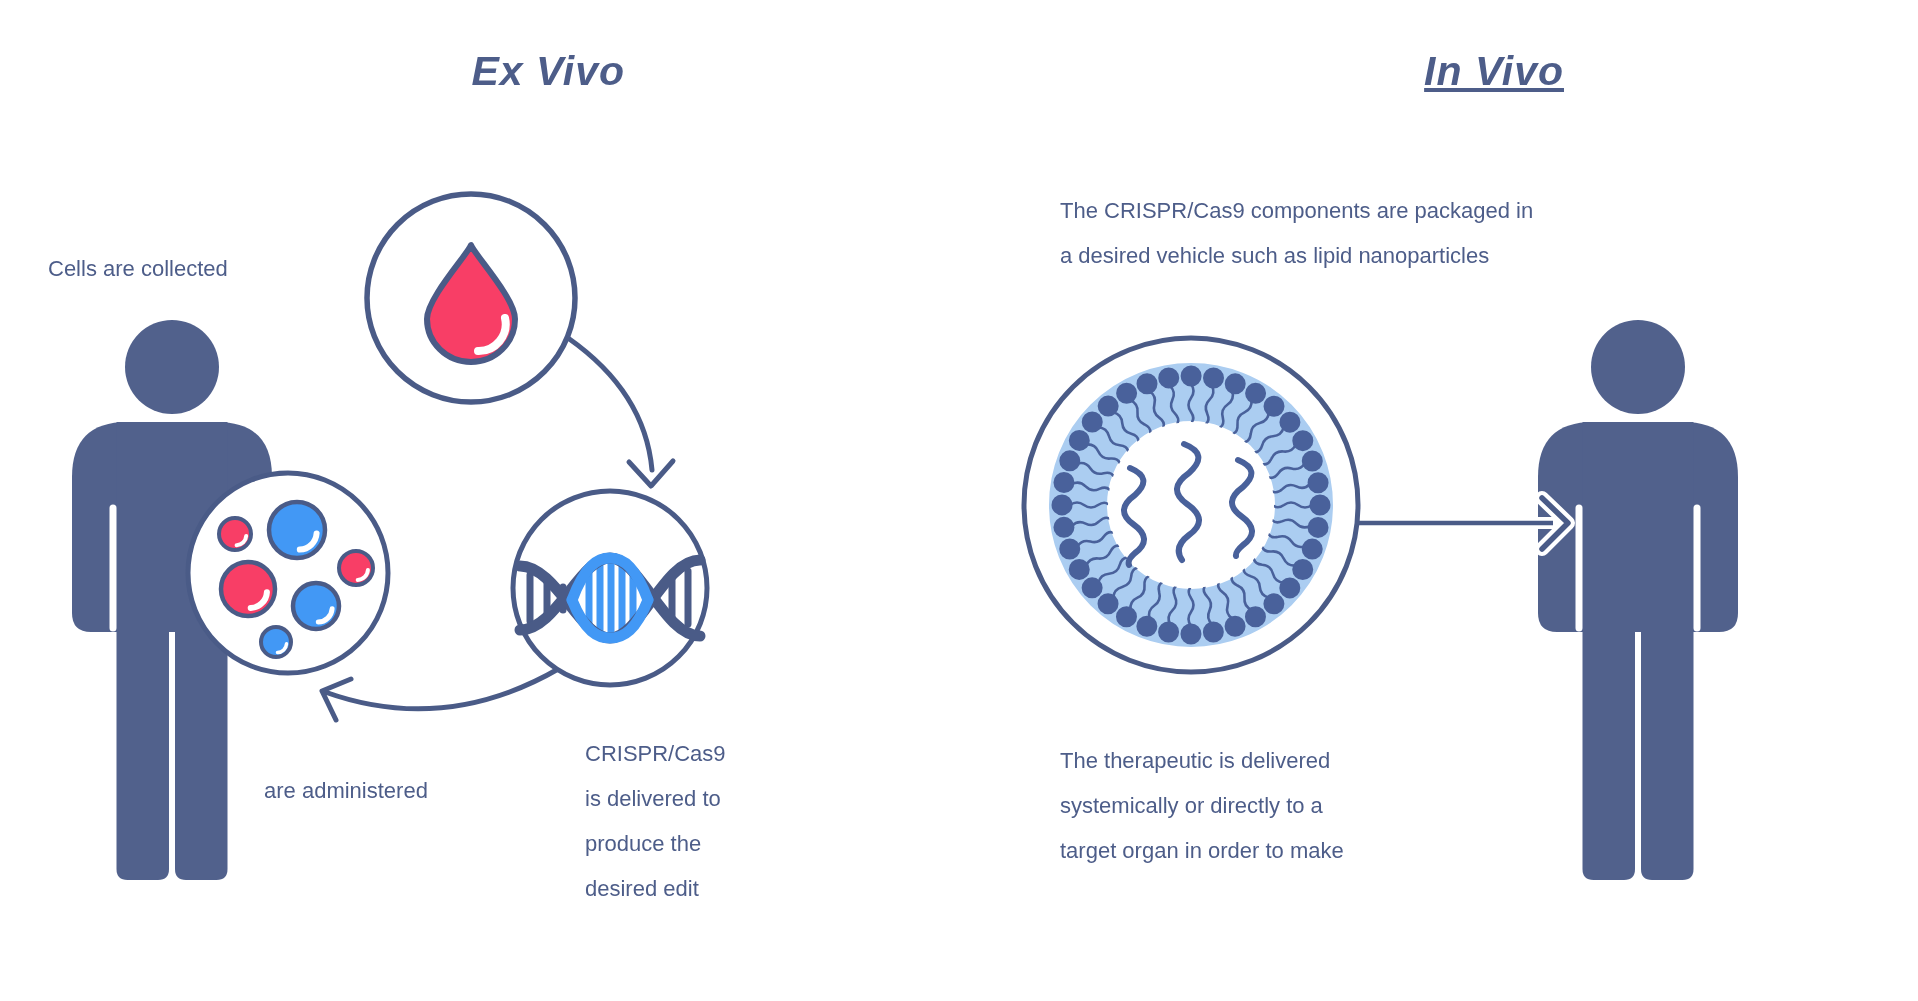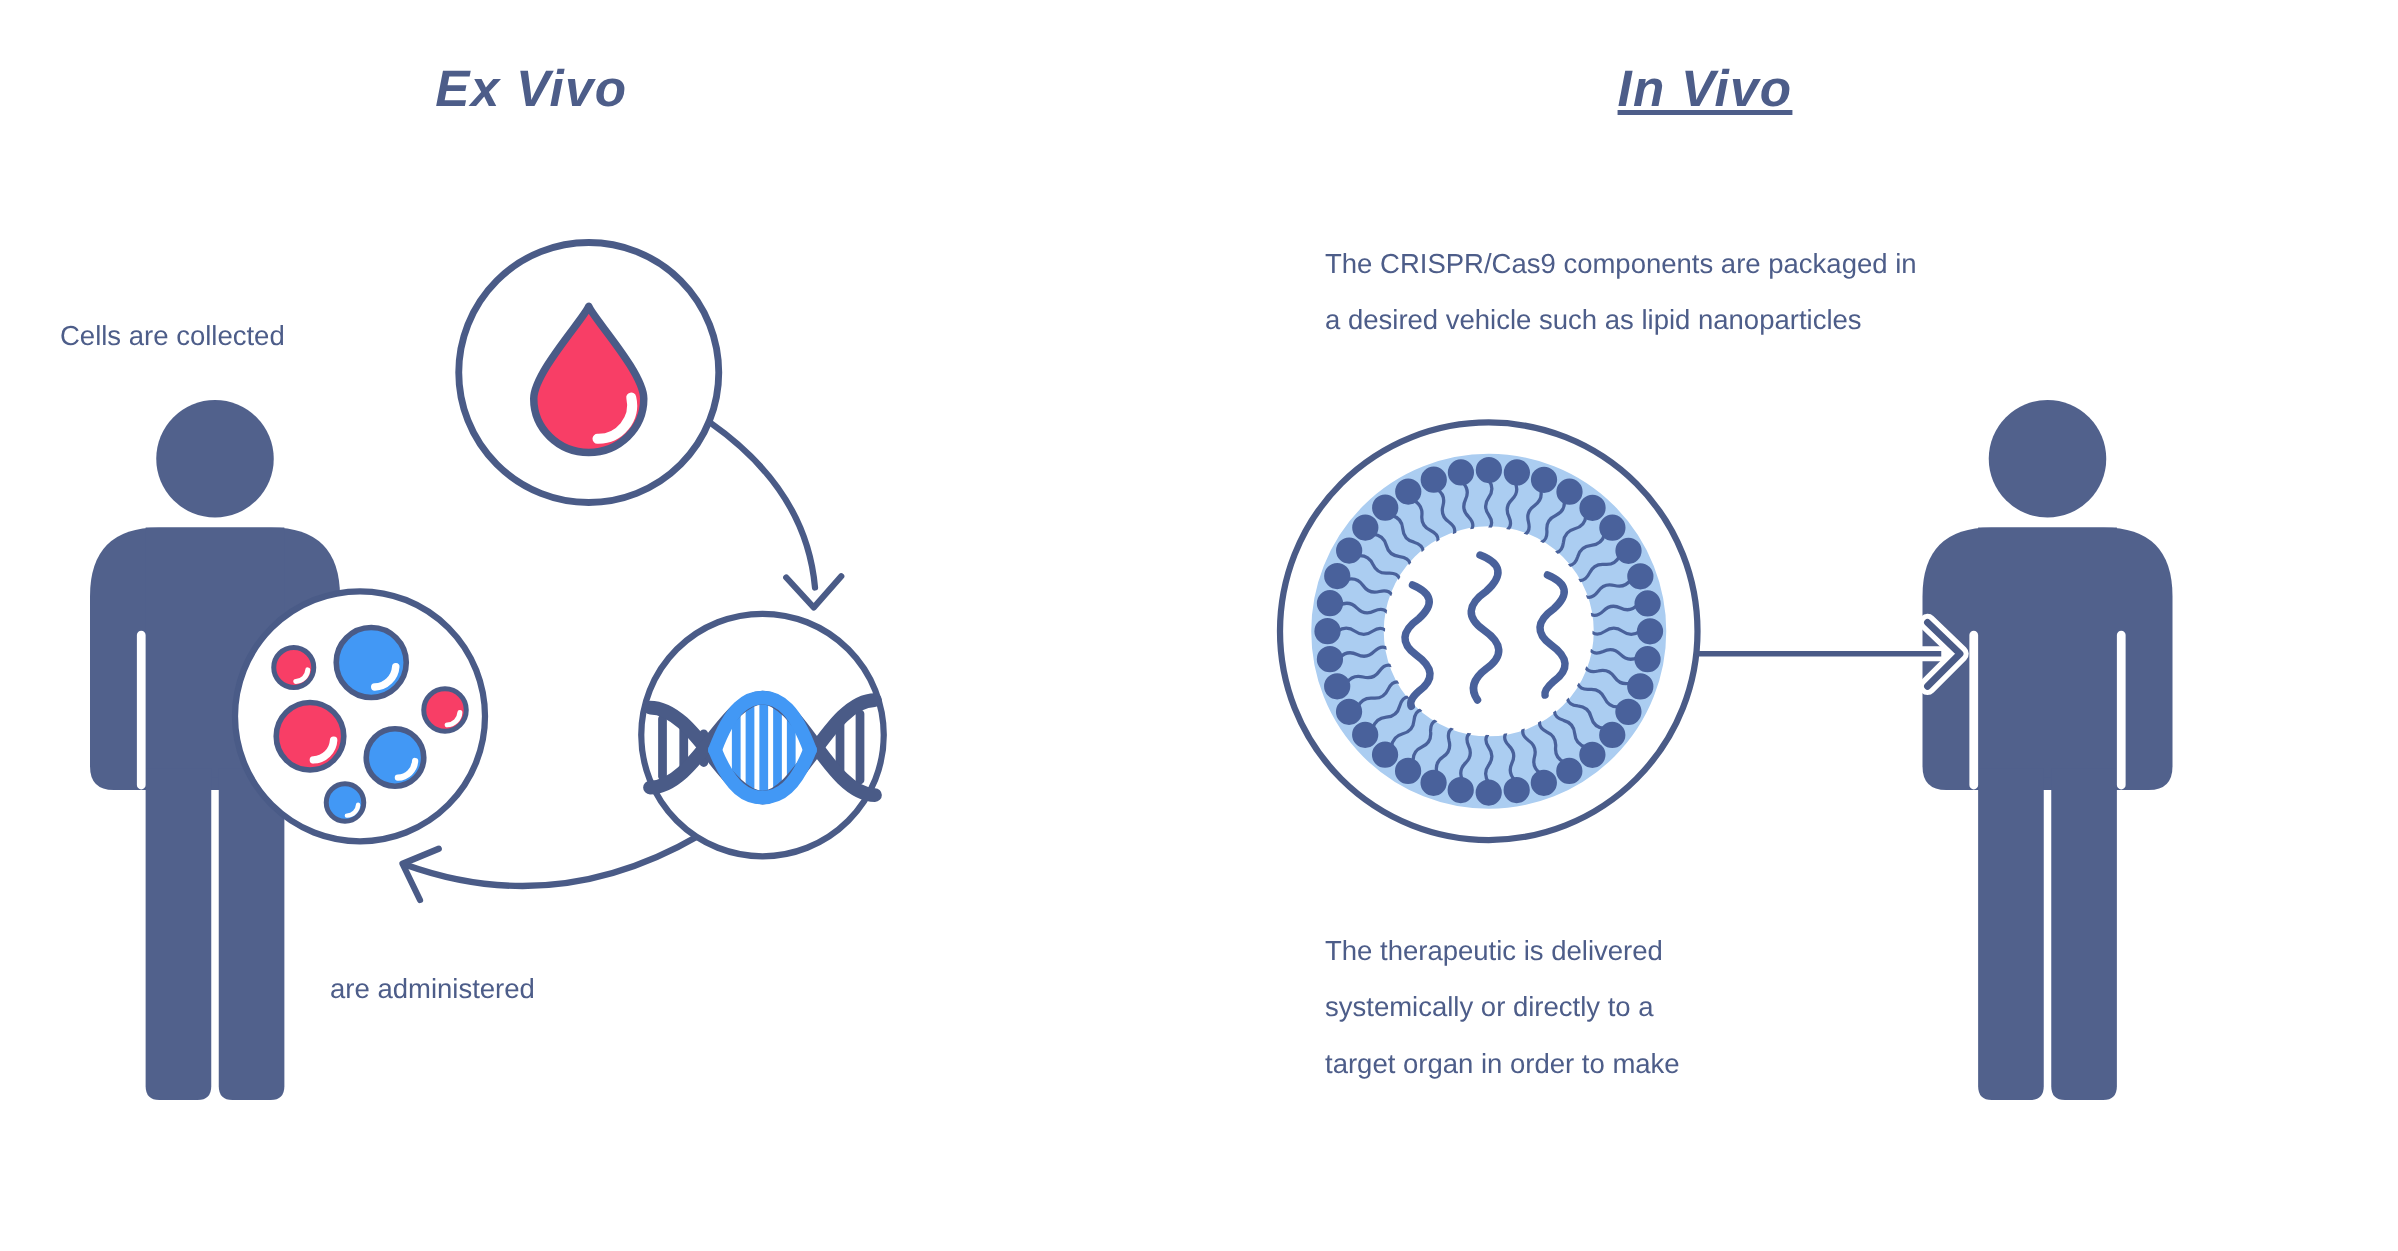--- a/index.html
+++ b/index.html
@@ -21,21 +21,21 @@
     overflow:hidden;
     font-family:"Liberation Sans", sans-serif;
     color:var(--ink);
   }
   .illus{position:absolute;left:0;top:0;}
   .title{
     position:absolute;
     font-size:41px;
     font-weight:bold;
     font-style:italic;
-    text-align:center;
+    text-align:right;
     letter-spacing:1px;
     color:var(--ink);
   }
   .title.ex{left:225px;top:48px;width:400px;}
   .title.in{left:1164px;top:48px;width:400px;text-decoration:underline;}
   .label{
     position:absolute;
     font-size:22px;
     color:var(--ink);
   }
@@ -217,20 +217,26 @@
     </g>
   </svg>
 
   <div class="title ex">Ex Vivo</div>
   <div class="title in">In Vivo</div>
 
   <div class="label lbl-collect">
     <div class="line">Cells are collected</div>
   </div>
 
+  <div class="label lbl-crispr">
+    <div class="line">CRISPR/Cas9</div>
+    <div class="line">is delivered to</div>
+    <div class="line">produce the</div>
+    <div class="line">desired edit</div>
+  </div>
 
   <div class="label lbl-edited">
     <div class="line">are administered</div>
   </div>
 
   <div class="label lbl-packaged">
     <div class="line">The CRISPR/Cas9 components are packaged in</div>
     <div class="line">a desired vehicle such as lipid nanoparticles</div>
   </div>
 

